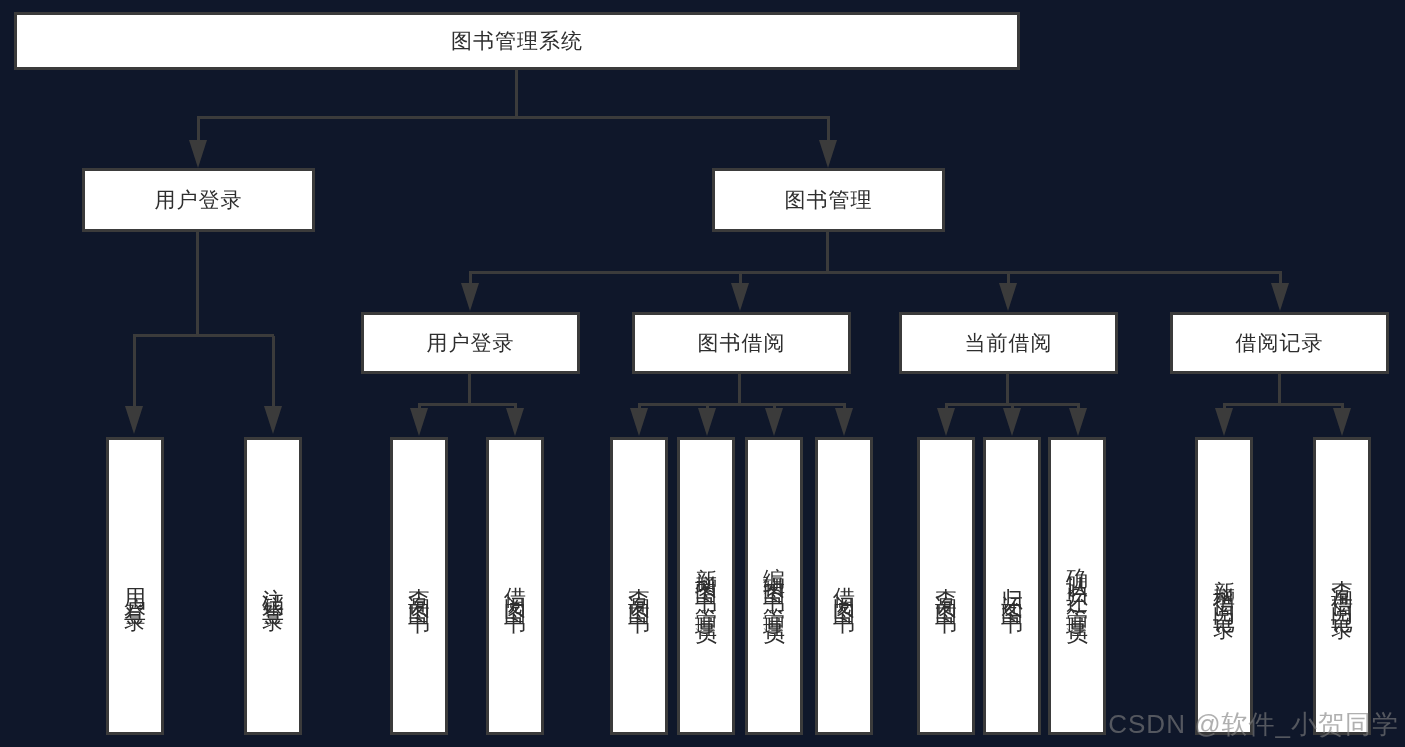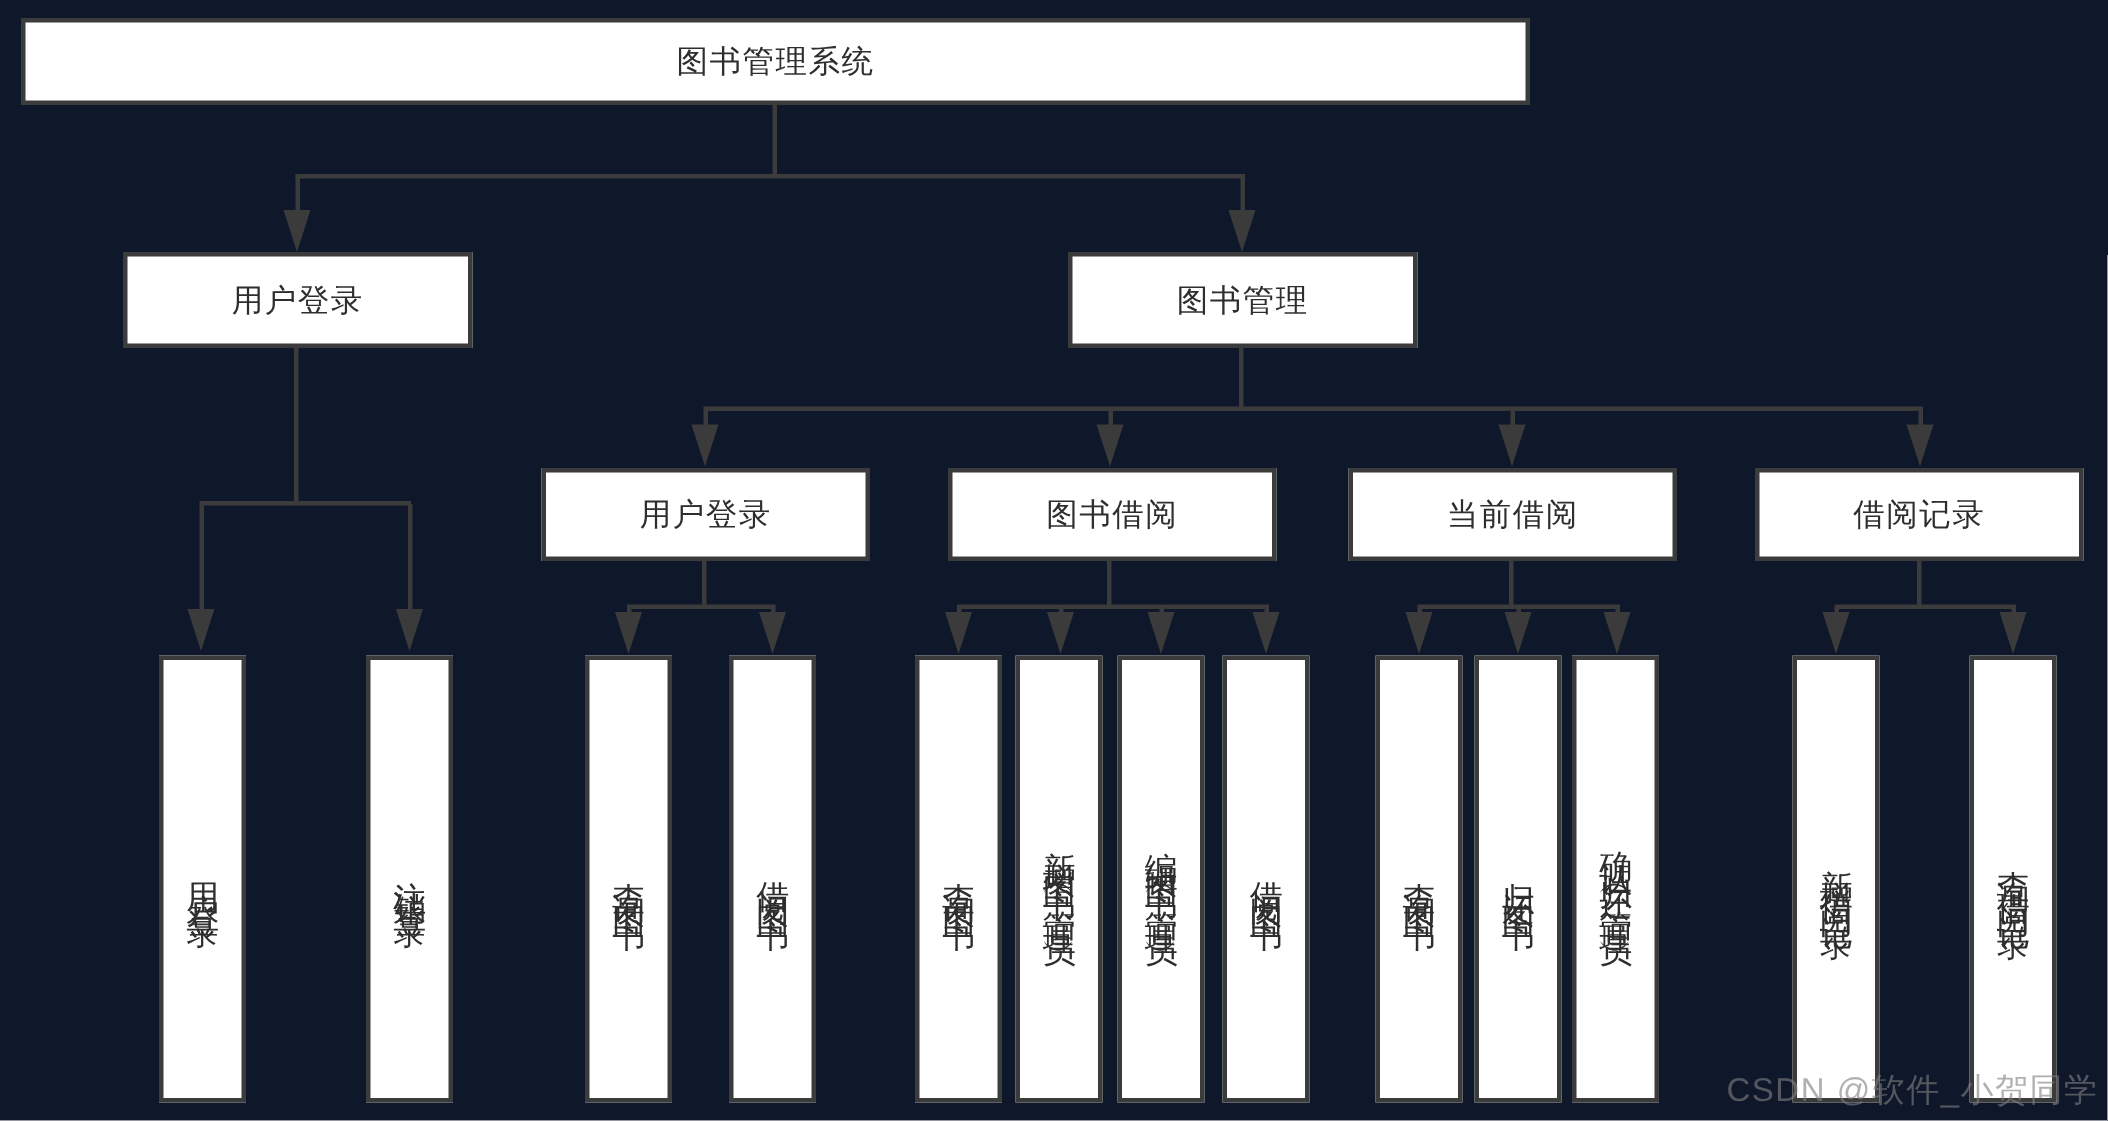--- a/index.html
+++ b/index.html
@@ -34,21 +34,21 @@
   .arrowhead{
     position:absolute;
     width:0;height:0;
     border-left:9px solid transparent;
     border-right:9px solid transparent;
     border-top:28px solid #3b3b3b;
   }
   .watermark{
     position:absolute;
     right:6px;bottom:5px;
-    font-size:22px;
+    font-size:26px;
     color:rgba(128,128,128,0.62);
     letter-spacing:1px;
     white-space:nowrap;
   }
 </style>
 </head>
 <body>
 
 <div class="canvas">
 

